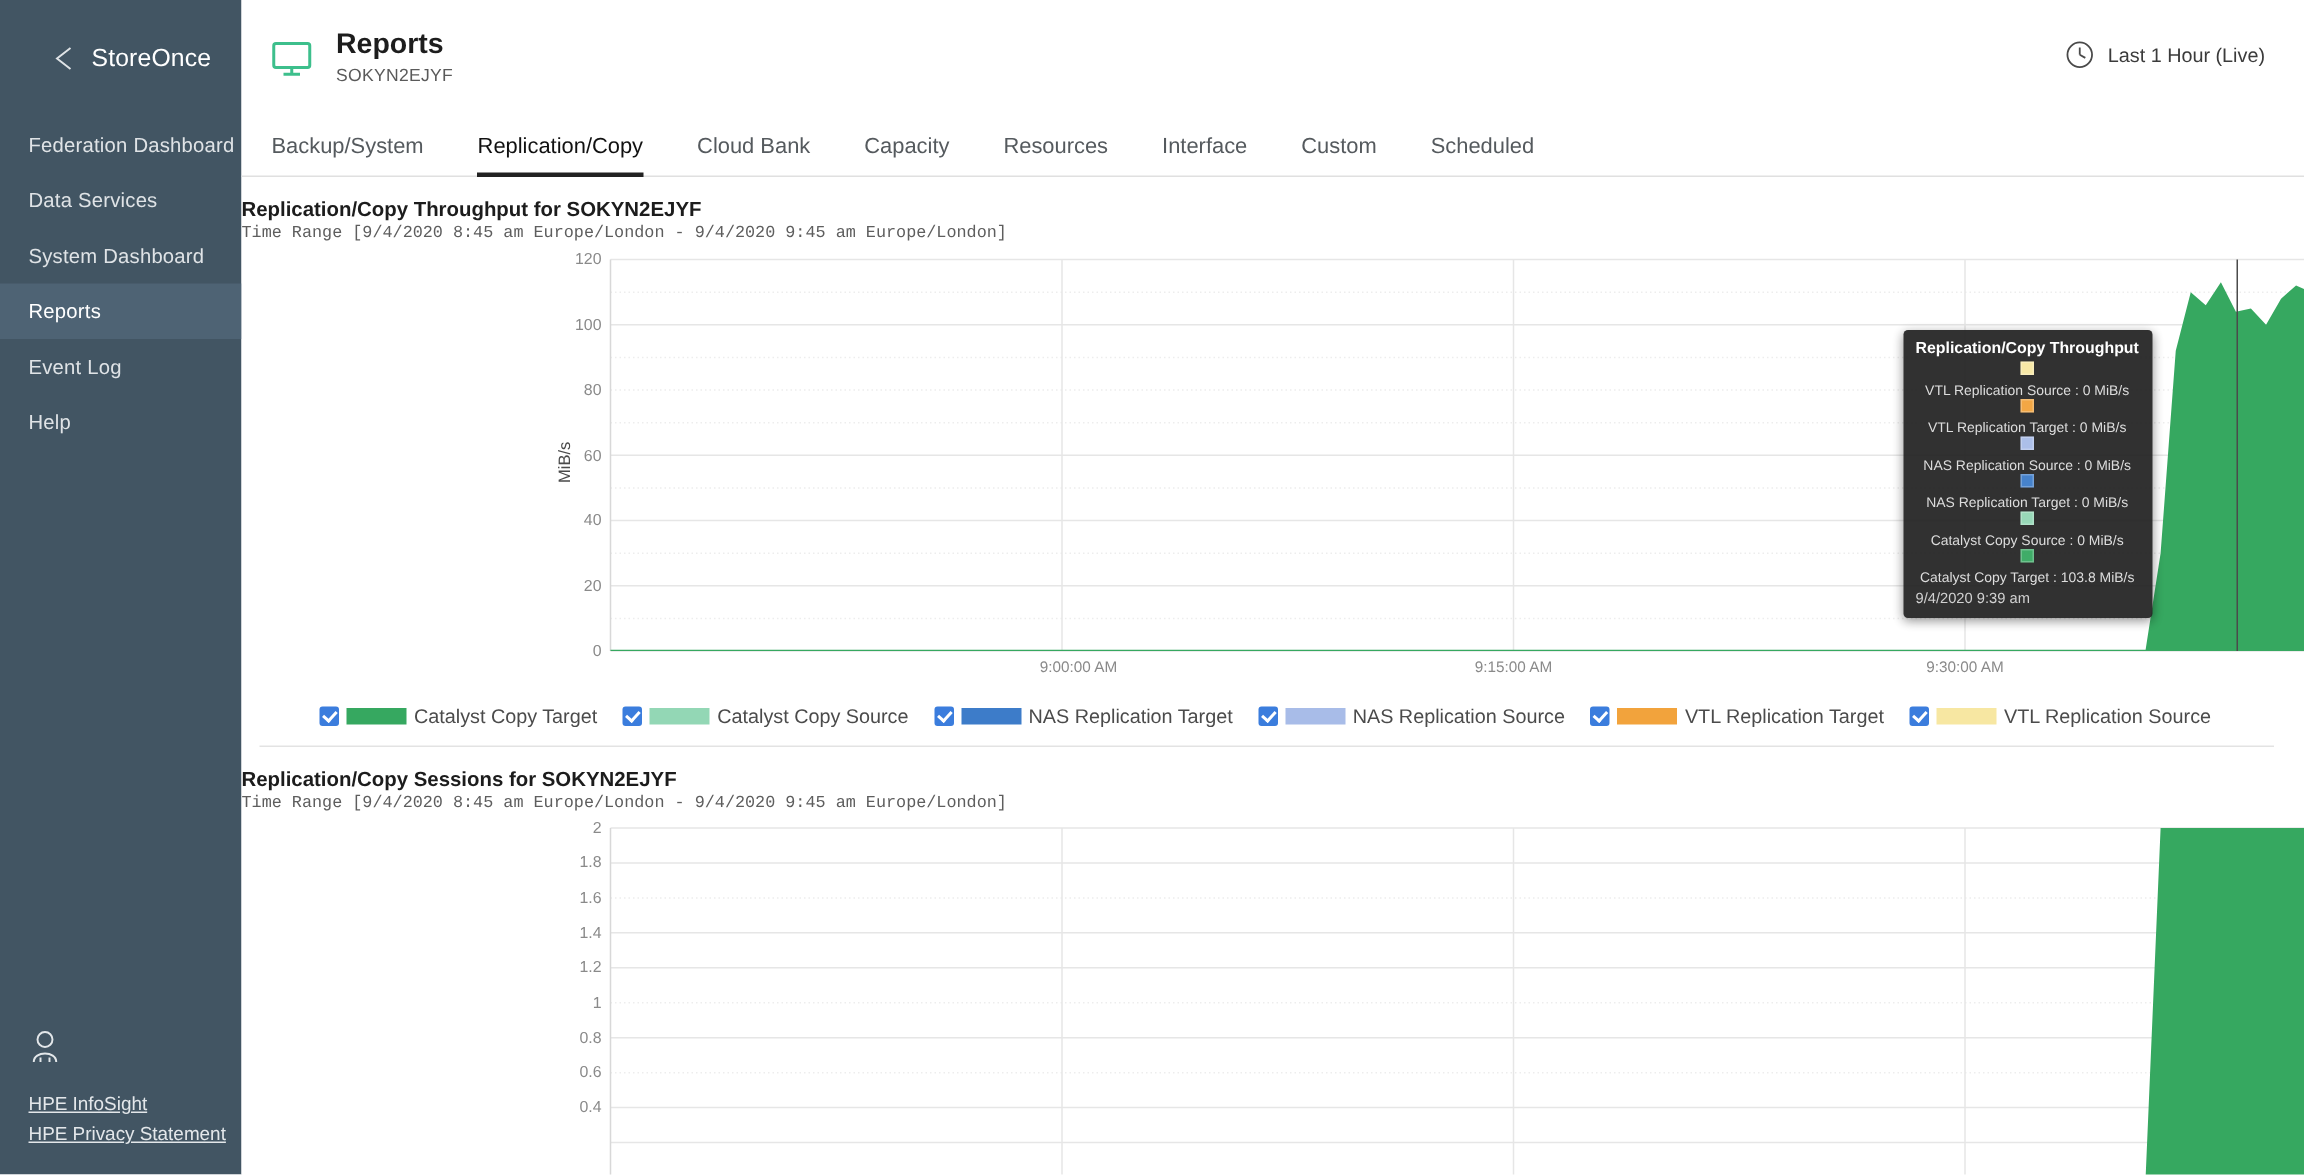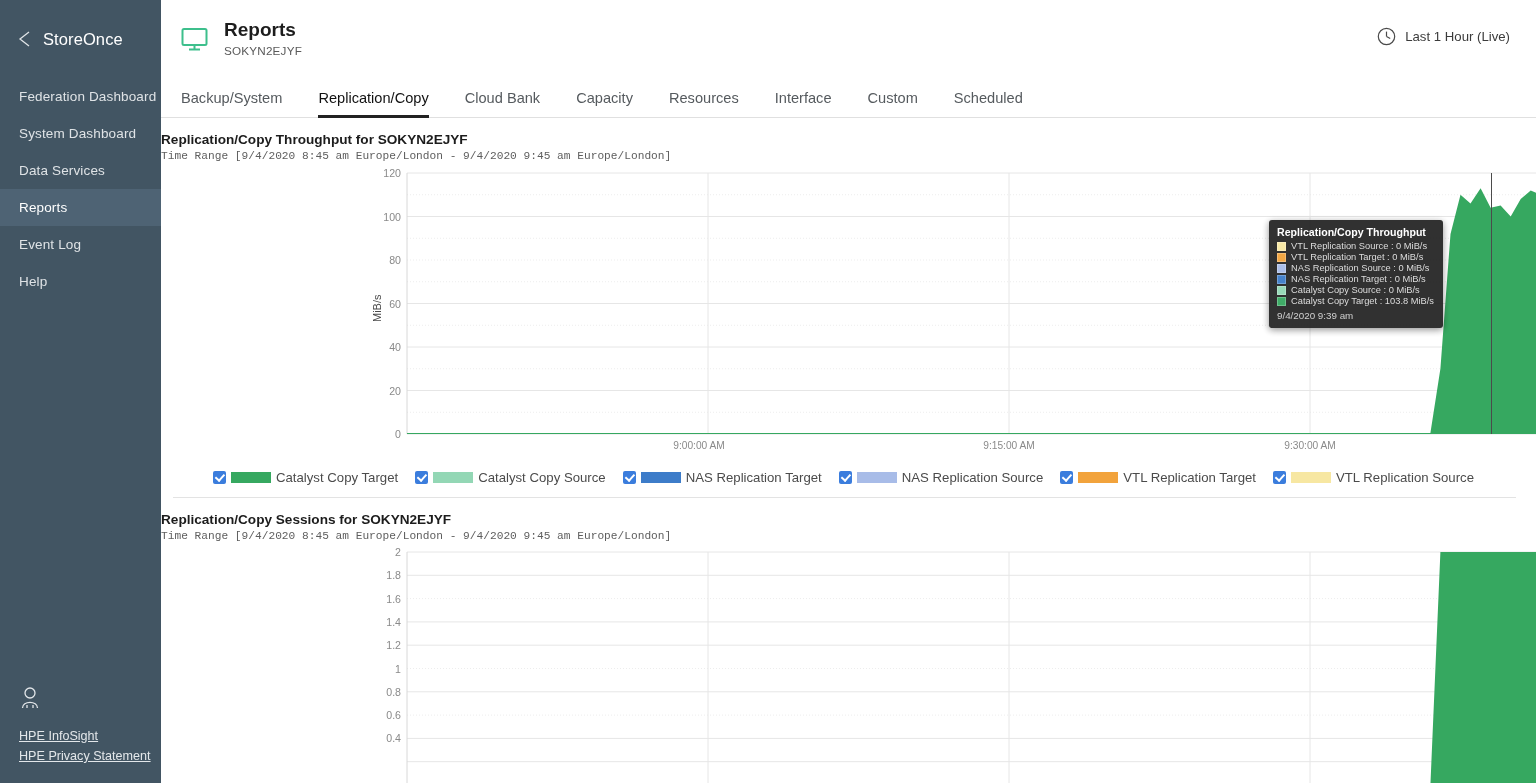--- a/index.html
+++ b/index.html
@@ -15,21 +15,21 @@
   .sidebar {
     width: 161px; height: 783px;
     background: #425563;
     color: #e8eaec;
     flex: 0 0 161px;
     position: relative;
   }
   .brand {
     height: 78px;
     display: flex; align-items: center;
-    padding-left: 18px;
+    padding-left: 36px;
     gap: 12px;
   }
   .brand-arrow { width: 13px; height: 16px; display:block; }
   .brand-name { font-size: 16.5px; color: #ffffff; letter-spacing: .1px; }
 
   .nav { margin-top: 0px; }
   .nav-item {
     height: 37px;
     display: flex; align-items: center;
     padding-left: 19px;
@@ -148,21 +148,21 @@
   .tooltip {
     position: absolute;
     background: #262626; color: #e9e9e9;
     border-radius: 3px;
     padding: 6px 9px 7px 8px;
     box-shadow: 0 2px 7px rgba(0,0,0,.45);
     z-index: 40;
     opacity: .95;
   }
   .tt-title { font-size: 10.6px; font-weight: bold; color: #fff; margin-bottom: 3px; }
-  .tt-row { display: flex; align-items: center; gap: 5px; margin: 1px 0; }
+  .tt-row { display: flex; align-items: center; gap: 5px; margin: 1px 0; flex-direction: column; }
   .tt-sw { width: 9px; height: 9px; flex: 0 0 9px; border: 1px solid rgba(255,255,255,.25); }
   .tt-text { font-size: 9.3px; color: #dcdcdc; white-space: nowrap; }
   .tt-time { font-size: 9.8px; color: #cfcfcf; margin-top: 4px; }
 
   .crosshair { position: absolute; width: 1px; background: #4b4b4b; z-index: 30; }
   svg { display: block; }
 </style>
 </head>
 <body>
 
@@ -177,24 +177,24 @@
         </svg>
       </span>
       <span class="brand-name">StoreOnce</span>
     </div>
 
     <div class="nav">
       <div class="nav-item">
         <span>Federation Dashboard</span>
       </div>
       <div class="nav-item">
+        <span>Data Services</span>
+      </div>
+      <div class="nav-item">
         <span>System Dashboard</span>
-      </div>
-      <div class="nav-item">
-        <span>Data Services</span>
       </div>
       <div class="nav-item active">
         <span>Reports</span>
       </div>
       <div class="nav-item">
         <span>Event Log</span>
       </div>
       <div class="nav-item">
         <span>Help</span>
       </div>
@@ -263,21 +263,21 @@
         <div id="yticks1">
             <div class="ytick" style="top: 272px; right: 1135px;">0</div>
             <div class="ytick" style="top: 228.5px; right: 1135px;">20</div>
             <div class="ytick" style="top: 185px; right: 1135px;">40</div>
             <div class="ytick" style="top: 141.5px; right: 1135px;">60</div>
             <div class="ytick" style="top: 98px; right: 1135px;">80</div>
             <div class="ytick" style="top: 54.5px; right: 1135px;">100</div>
             <div class="ytick" style="top: 11px; right: 1135px;">120</div>
           </div>
         <div id="xticks1">
-            <div class="xtick" style="left: 538px; top: 278px;">9:00:00 AM</div>
+            <div class="xtick" style="left: 558px; top: 278px;">9:00:00 AM</div>
             <div class="xtick" style="left: 848px; top: 278px;">9:15:00 AM</div>
             <div class="xtick" style="left: 1149px; top: 278px;">9:30:00 AM</div>
           </div>
         <svg id="svg1" width="1480" height="312" style="position: absolute; left: 0px; top: 0px;">
             <line x1="246" x2="1450" y1="272" y2="272" stroke="#e6e6e6" stroke-width="1"></line>
             <line x1="246" x2="1450" y1="228.5" y2="228.5" stroke="#e6e6e6" stroke-width="1"></line>
             <line x1="246" x2="1450" y1="185" y2="185" stroke="#e6e6e6" stroke-width="1"></line>
             <line x1="246" x2="1450" y1="141.5" y2="141.5" stroke="#e6e6e6" stroke-width="1"></line>
             <line x1="246" x2="1450" y1="54.5" y2="54.5" stroke="#e6e6e6" stroke-width="1"></line>
             <line x1="246" x2="1450" y1="11" y2="11" stroke="#e6e6e6" stroke-width="1"></line>

